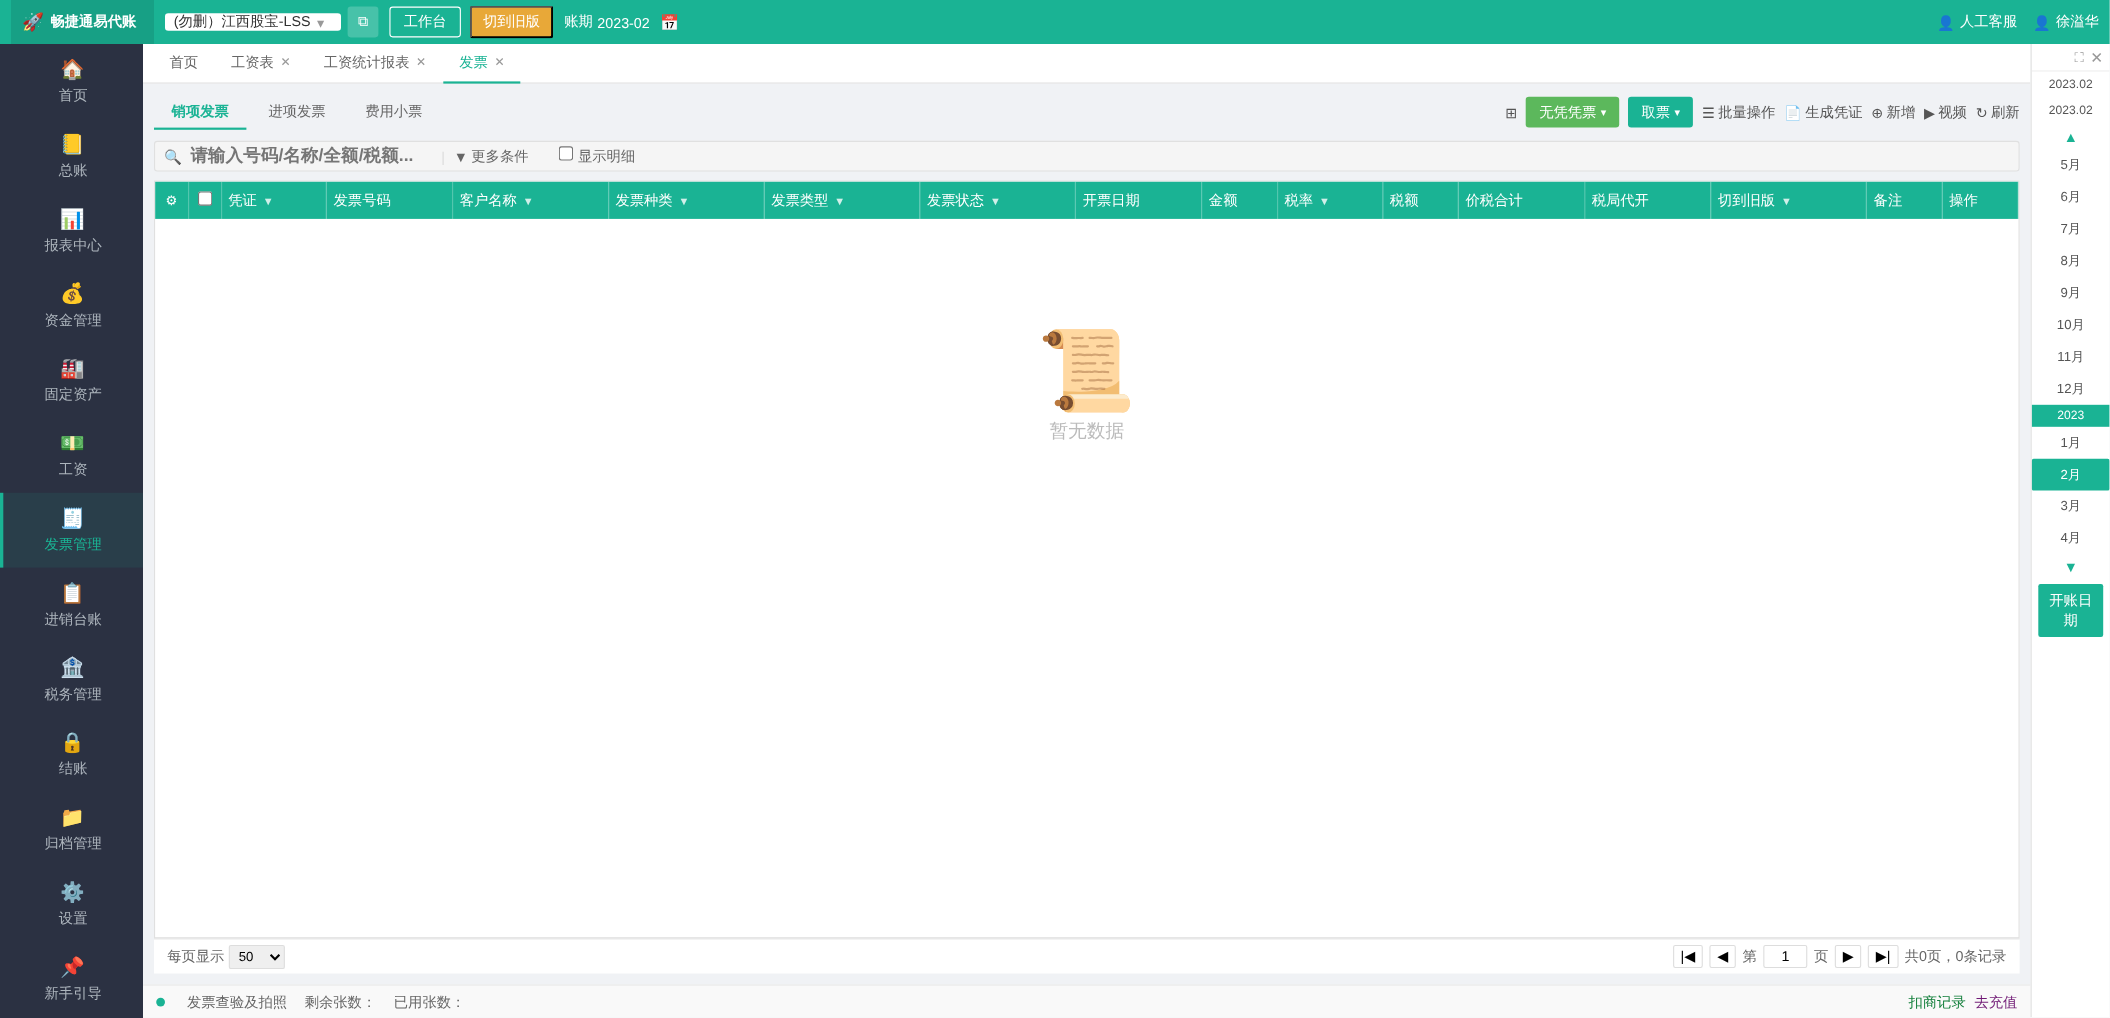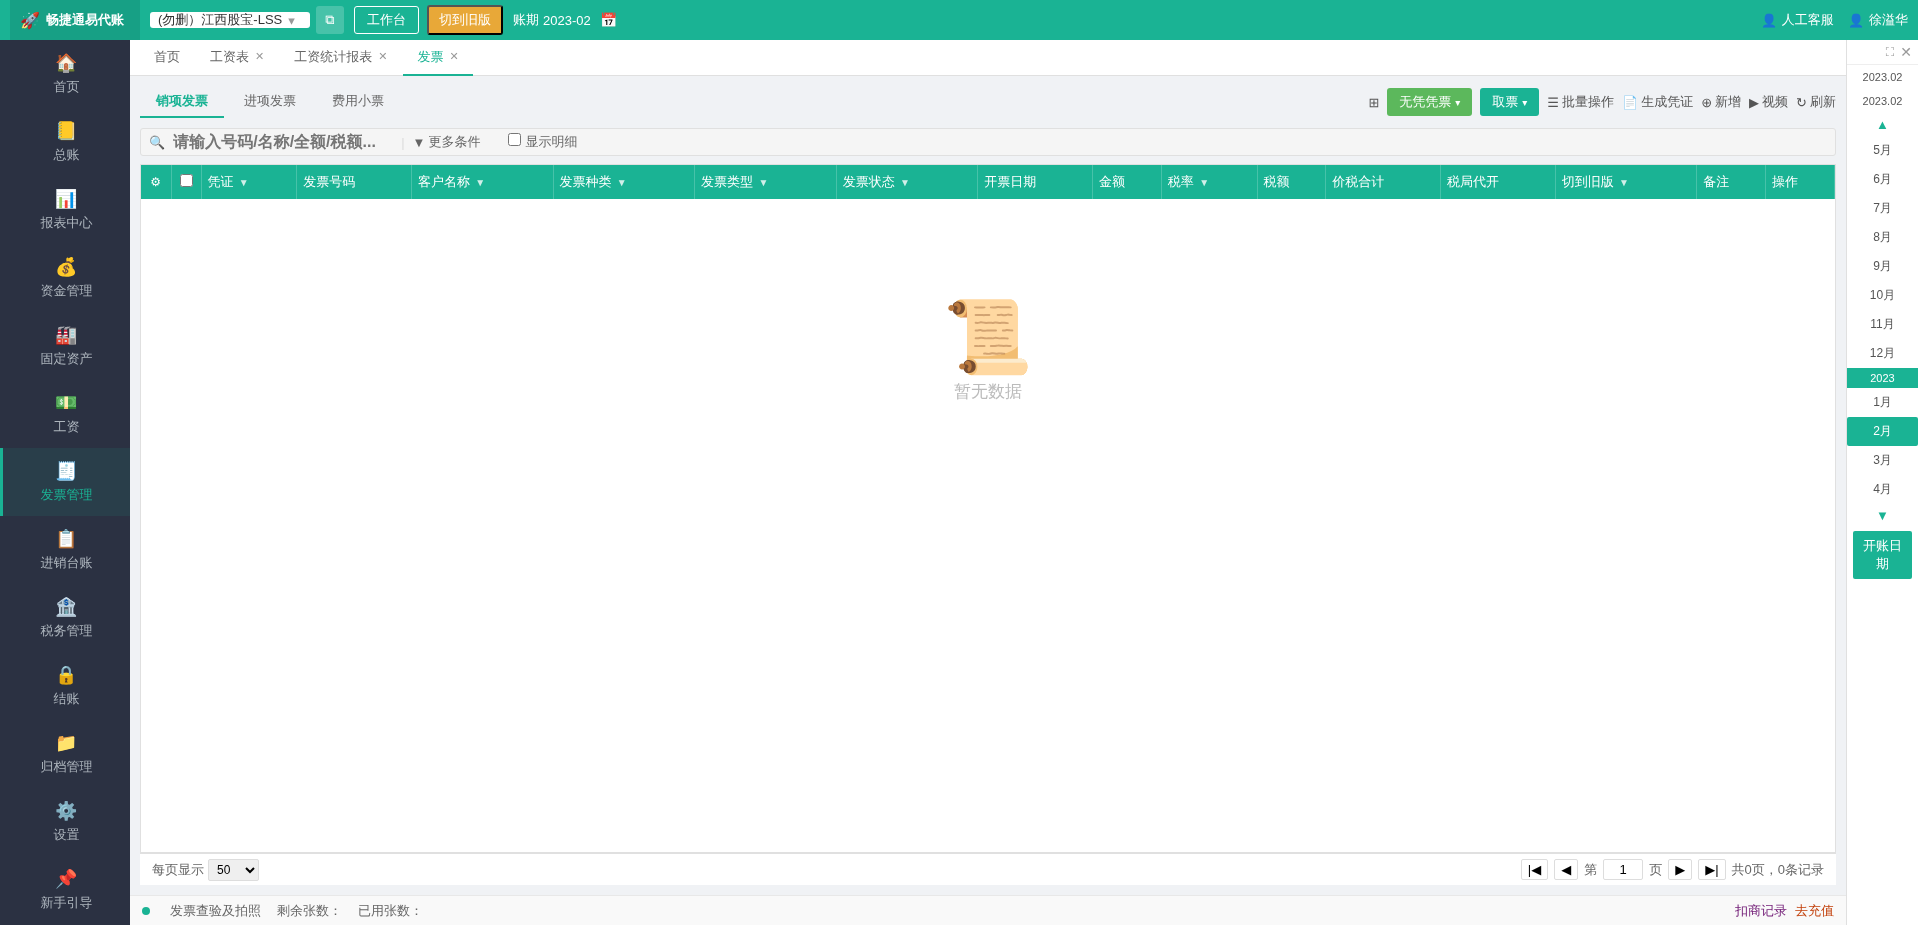--- a/index.html
+++ b/index.html
@@ -474,22 +474,22 @@
       <span class="footer-info">
         <span>发票查验及拍照</span>
       </span>
       <span class="footer-info">
         <span>剩余张数：</span>
       </span>
       <span class="footer-info">
         <span>已用张数：</span>
       </span>
       <div class="footer-link">
-        <span style="color:#701a75;cursor:pointer;">扣商记录</span>
-        <span style="color:#c2410c;cursor:pointer;">去充值</span>
+        <span style="color:#15803d;cursor:pointer;">扣商记录</span>
+        <span style="color:#701a75;cursor:pointer;">去充值</span>
       </div>
     </div>
   </div>
 
   <div class="date-panel">
     <div class="date-panel-header">
       <span class="expand-btn">⛶</span>
       <span class="close-btn">✕</span>
     </div>
 

